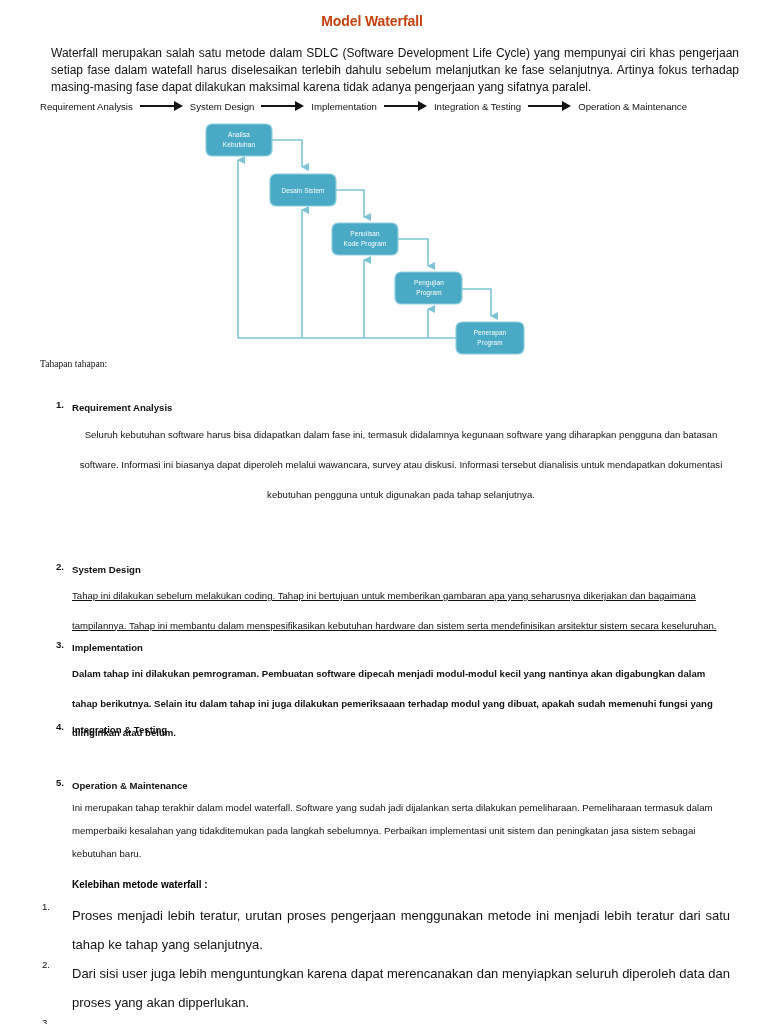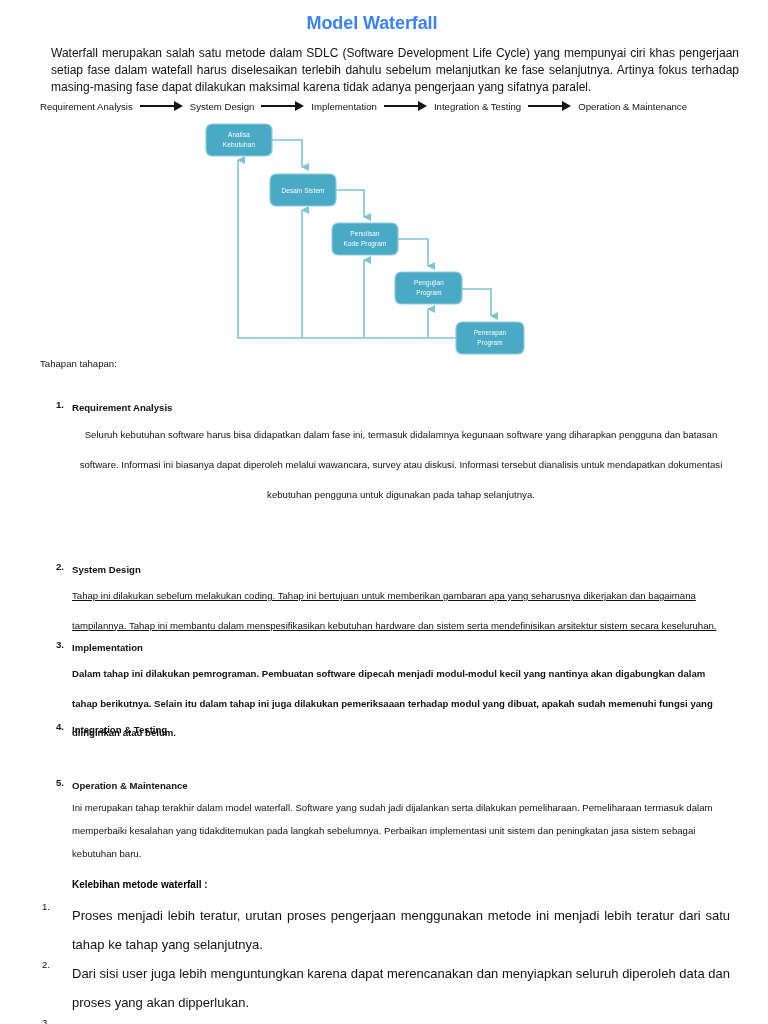--- a/index.html
+++ b/index.html
@@ -22,24 +22,24 @@
     padding: 0;
   }
 
   
   .doc-title {
     position: absolute;
     top: 13px;
     left: 0;
     width: 744px;
     text-align: center;
-    font-size: 18px;
+    font-size: 14px;
     font-weight: bold;
     letter-spacing: -0.1px;
-    color: #3b82f6;
+    color: #c2410c;
   }
 
   
   .intro {
     position: absolute;
     top: 45px;
     left: 40px;
     width: 688px;
     font-size: 12px;
     line-height: 17.2px;
@@ -101,20 +101,21 @@
     letter-spacing: 0.15px;
   }
 
   
   .tahapan-lead {
     position: absolute;
     top: 358px;
     left: 40px;
     font-size: 9.6px;
     color: #121212;
+    font-family: Liberation Serif, serif;
   }
 
   
   .phase-list {
     position: absolute;
     top: 399px;
     left: 40px;
     width: 690px;
   }
   .phase-item { position: relative; }

